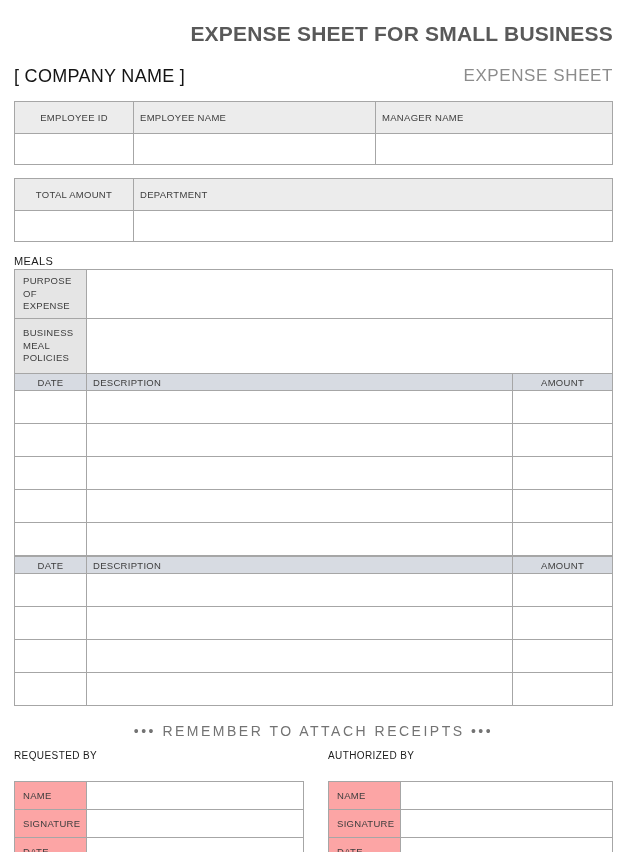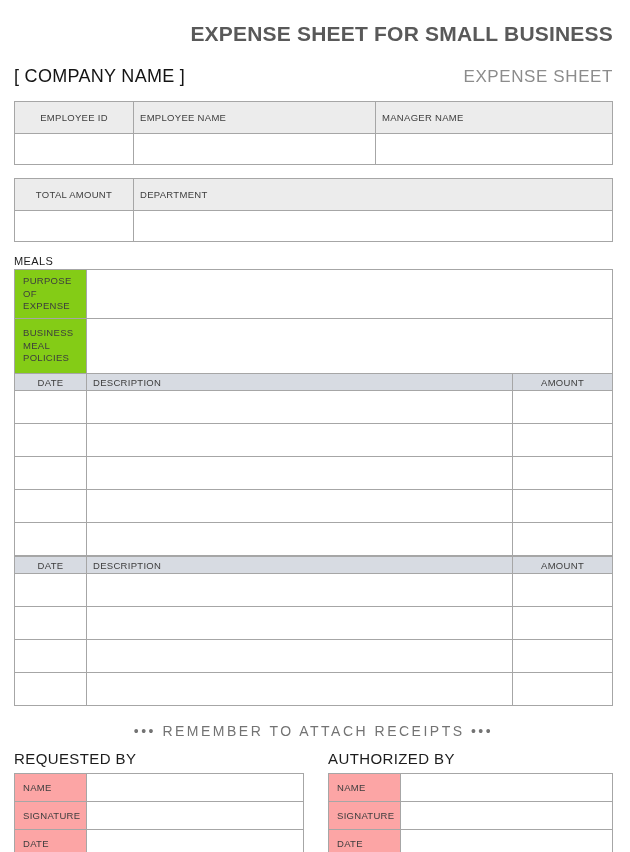--- a/index.html
+++ b/index.html
@@ -13,21 +13,21 @@
   .page { width:630px; height:852px; padding:22px 17px 0 14px; }
 
   
   .page-title {
     font-size:21px; font-weight:bold; color:#595959;
     letter-spacing:0.2px;
     text-align:right;
   }
   .company-row {
     margin-top:20px;
-    display:flex; justify-content:space-between; align-items:center;
+    display:flex; justify-content:space-between; align-items:flex-start;
   }
   .company-name { font-size:18px; color:#141414; letter-spacing:0.3px; }
   .sheet-label  { font-size:17px; color:#8c8c8c; letter-spacing:0.6px; }
 
   
   table { border-collapse:collapse; width:100%; table-layout:fixed; }
   td {
     border:1px solid #a6a6a6;
     font-size:9.5px; color:#3d3d3d;
     vertical-align:middle;
@@ -43,21 +43,21 @@
   .emp-block { margin-top:14px; }
   .emp-block table + table { margin-top:13px; }
   .emp-data td { height:31px; }
 
   
   .section-label {
     font-size:11px; color:#1c1c1c; letter-spacing:0.4px;
     margin-top:13px; margin-bottom:2px;
   }
   .label-cell {
-    background:#84cc16;
+    background:#e5e5e5;
     padding:4px 8px;
     line-height:1.35;
   }
   .purpose-row td  { height:49px; }
   .policies-row td { height:55px; }
   .data-row td     { height:33px; }
 
   .itemized-label { margin-top:19px; }
 
   
@@ -65,21 +65,21 @@
     margin-top:17px;
     text-align:center;
     font-size:14px; color:#737373;
     letter-spacing:2.5px;
   }
 
   
   .footer { margin-top:11px; display:flex; justify-content:space-between; }
   .sign-block-left  { width:290px; }
   .sign-block-right { width:285px; }
-  .sign-title { font-size:15px; color:#1c1c1c; letter-spacing:0.4px; margin-bottom:6px; }
+  .sign-title { font-size:10px; color:#1c1c1c; letter-spacing:0.4px; margin-bottom:20px; }
   .sign-table td { height:28px; }
   .sign-table .slabel { background:#fca5a5; padding-left:8px; }
 </style>
 </head>
 <body>
 
 <div class="page">
 
   <div class="page-title">EXPENSE SHEET FOR SMALL BUSINESS</div>
 

